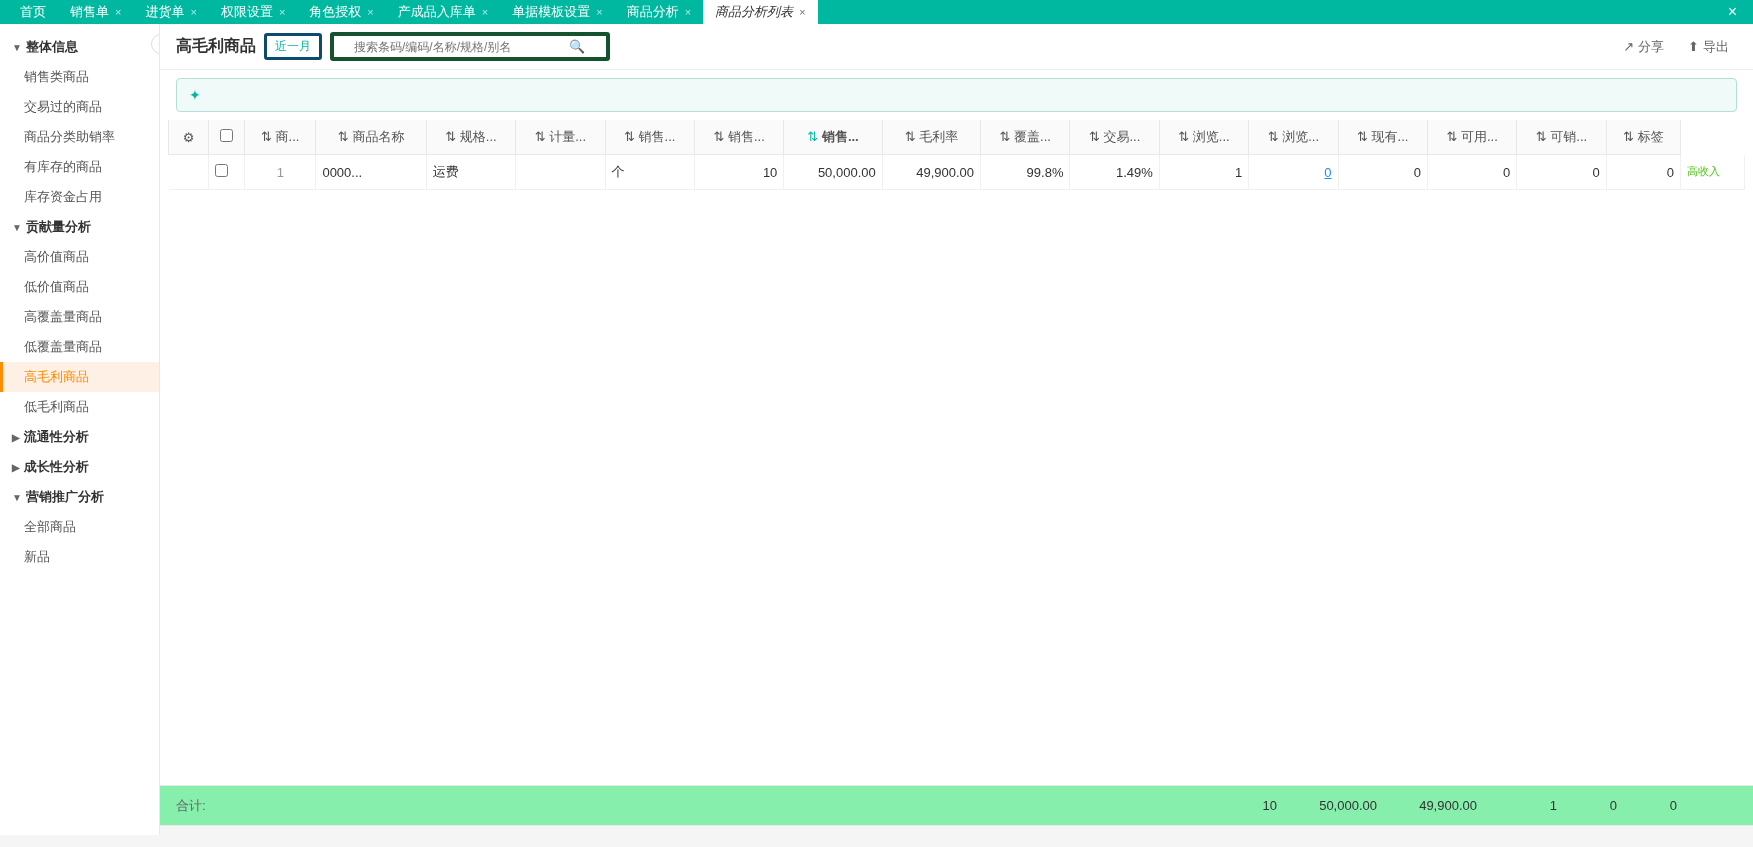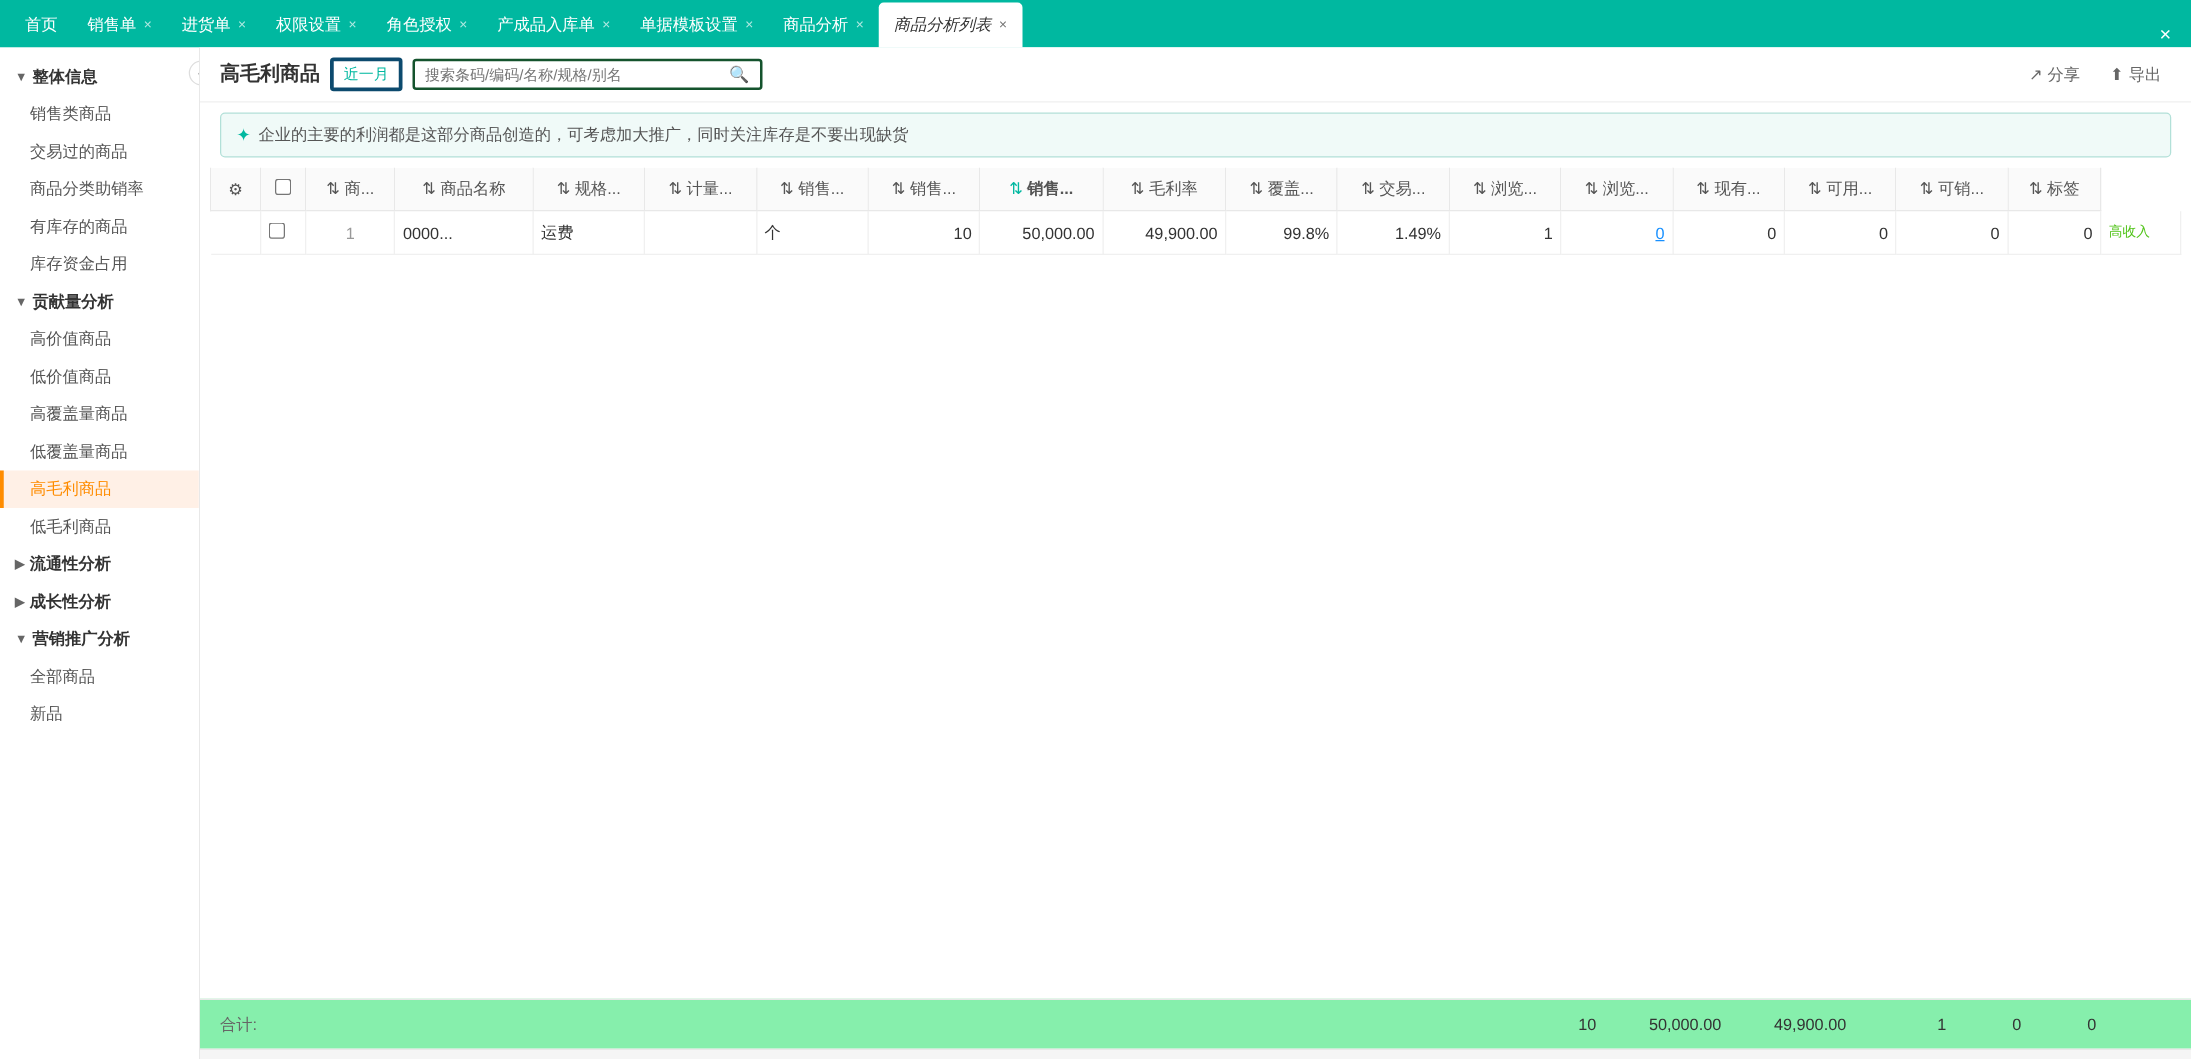--- a/index.html
+++ b/index.html
@@ -2,22 +2,22 @@
 <html><head>
   <meta charset="utf-8">
   <style>
     * { box-sizing: border-box; margin: 0; padding: 0; font-family: "Microsoft YaHei", "PingFang SC", Arial, sans-serif; font-size: 13px; }
     body { background: #f5f5f5; overflow: hidden; }
 
     
     .top-nav {
       background: #00b8a0;
       display: flex;
-      align-items: flex-end;
-      height: 38px;
+      align-items: center;
+      height: 24px;
       padding: 0 8px;
       color: #fff;
       flex-shrink: 0;
     }
     .nav-tab {
       display: flex;
       align-items: center;
       padding: 0 12px;
       height: 36px;
       cursor: pointer;
@@ -139,23 +139,23 @@
       border: 3px solid #0c4a6e;
       color: #00b8a0;
       border-radius: 3px;
       padding: 2px 8px;
       cursor: pointer;
       font-size: 12px;
     }
     .search-box {
       display: flex;
       align-items: center;
-      border: 2px solid #14532d;
+      border: 4px solid #14532d;
       border-radius: 3px;
-      padding: 3px 8px;
+      padding: 3px 20px;
       flex: 1;
       max-width: 280px;
     }
     .search-box input {
       border: none;
       outline: none;
       flex: 1;
       font-size: 12px;
       color: #999;
     }
@@ -354,21 +354,20 @@
         <span>分享</span>
       </div>
       <div class="action-btn">
         <span>⬆</span>
         <span>导出</span>
       </div>
     </div>
 
     <div class="info-banner">
       <span class="info-icon">✦</span>
-      <span>企业的主要的利润都是这部分商品创造的，可考虑加大推广，同时关注库存是不要出现缺货</span>
     </div>
 
     <div class="table-container">
       <table>
         <thead>
           <tr>
             <th>⚙</th>
             <th><input type="checkbox" style=""></th>
             <th><span>⇅</span> 商...</th>
             <th><span>⇅</span> 商品名称</th>

